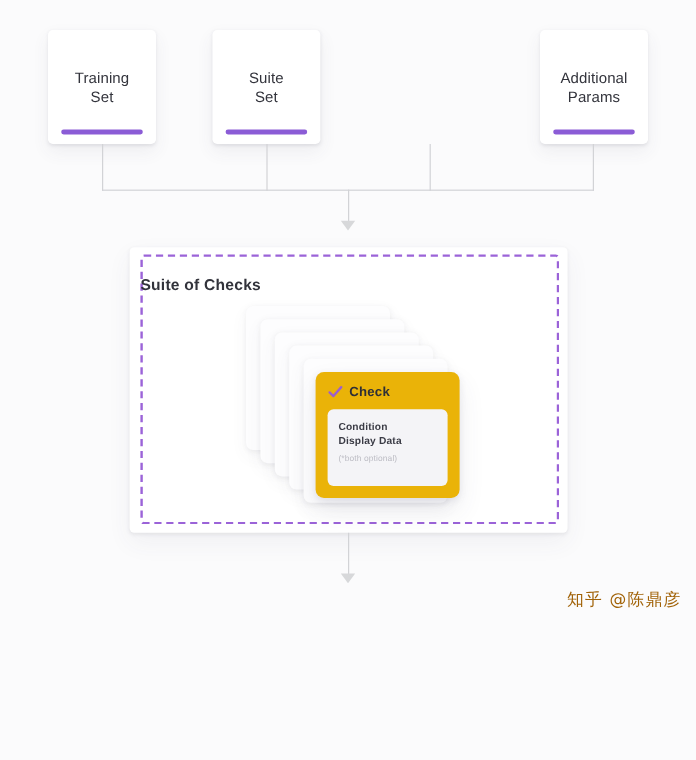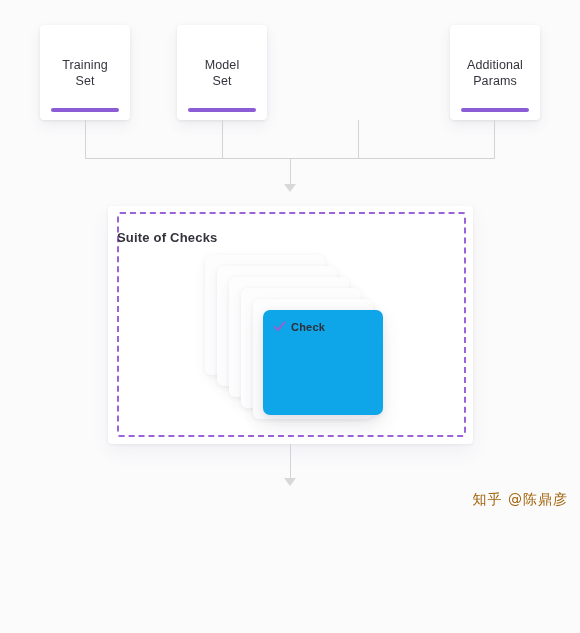--- a/index.html
+++ b/index.html
@@ -148,21 +148,21 @@
                 0 5px 14px rgba(80,80,100,0.05);
   }
 
   
   #check-card {
     position: absolute;
     left: 58px;
     top: 55px;
     width: 120px;
     height: 105px;
-    background: #0ea5e9;
+    background: #eab308;
     border-radius: 7px;
     box-shadow: 0 2px 6px rgba(70,70,95,0.10),
                 0 10px 22px rgba(70,70,95,0.09);
     padding: 10px 10px 0 10px;
   }
 
   #check-header {
     display: flex;
     align-items: center;
     gap: 5px;
@@ -234,21 +234,21 @@
 
 <div id="stage">
 
   <div class="io-card" id="card-training">
     <span class="io-label">Training
 Set</span>
     <span class="accent-bar"></span>
   </div>
 
   <div class="io-card" id="card-test">
-    <span class="io-label">Model
+    <span class="io-label">Suite
 Set</span>
     <span class="accent-bar"></span>
   </div>
 
 
   <div class="io-card" id="card-params">
     <span class="io-label">Additional
 Params</span>
     <span class="accent-bar"></span>
   </div>
@@ -275,20 +275,25 @@
     <div class="stack-card" style="left:48px; top:44px;"></div>
 
     <div id="check-card">
       <div id="check-header">
         <svg id="check-tick" viewBox="0 0 16 16">
           <path d="M2 8.6 L6 12.4 L14 3.2" fill="none" stroke="#9b5fd0" stroke-width="2.4" stroke-linecap="round" stroke-linejoin="round"></path>
         </svg>
         <span id="check-title">Check</span>
       </div>
 
+      <div id="condition-box">
+        <div class="cond-line">Condition</div>
+        <div class="cond-line">Display Data</div>
+        <div id="cond-note">(*both optional)</div>
+      </div>
     </div>
   </div>
 
   <div class="conn-v" id="trunk-bottom"></div>
   <div class="arrow-head" id="trunk-bottom-arrow"></div>
 
 
   <div id="watermark">知乎 @陈鼎彦</div>
 
 </div>

